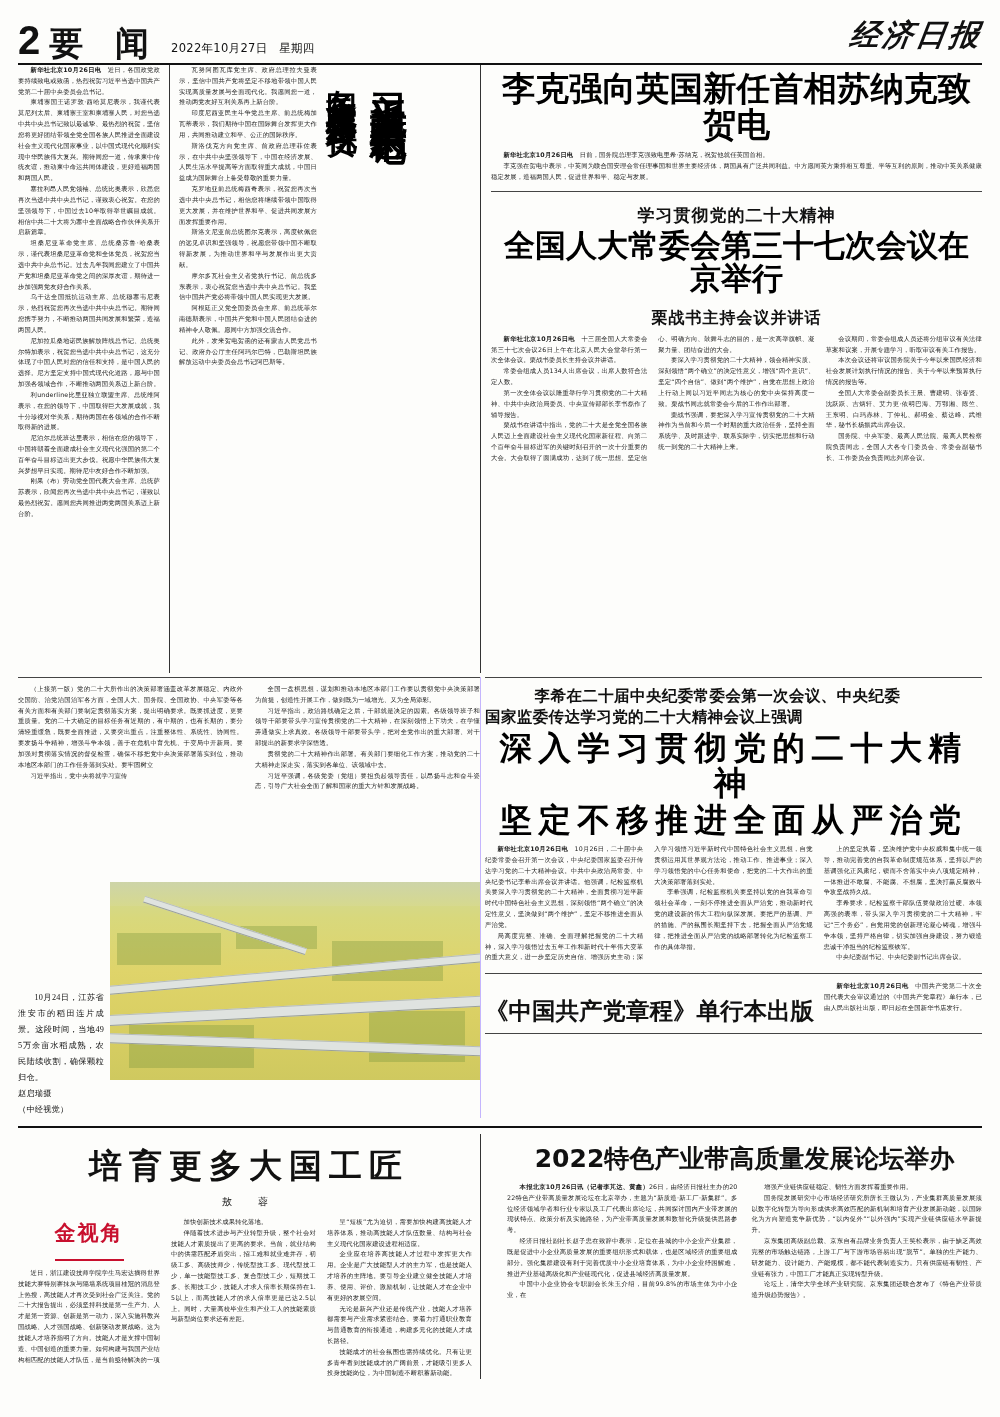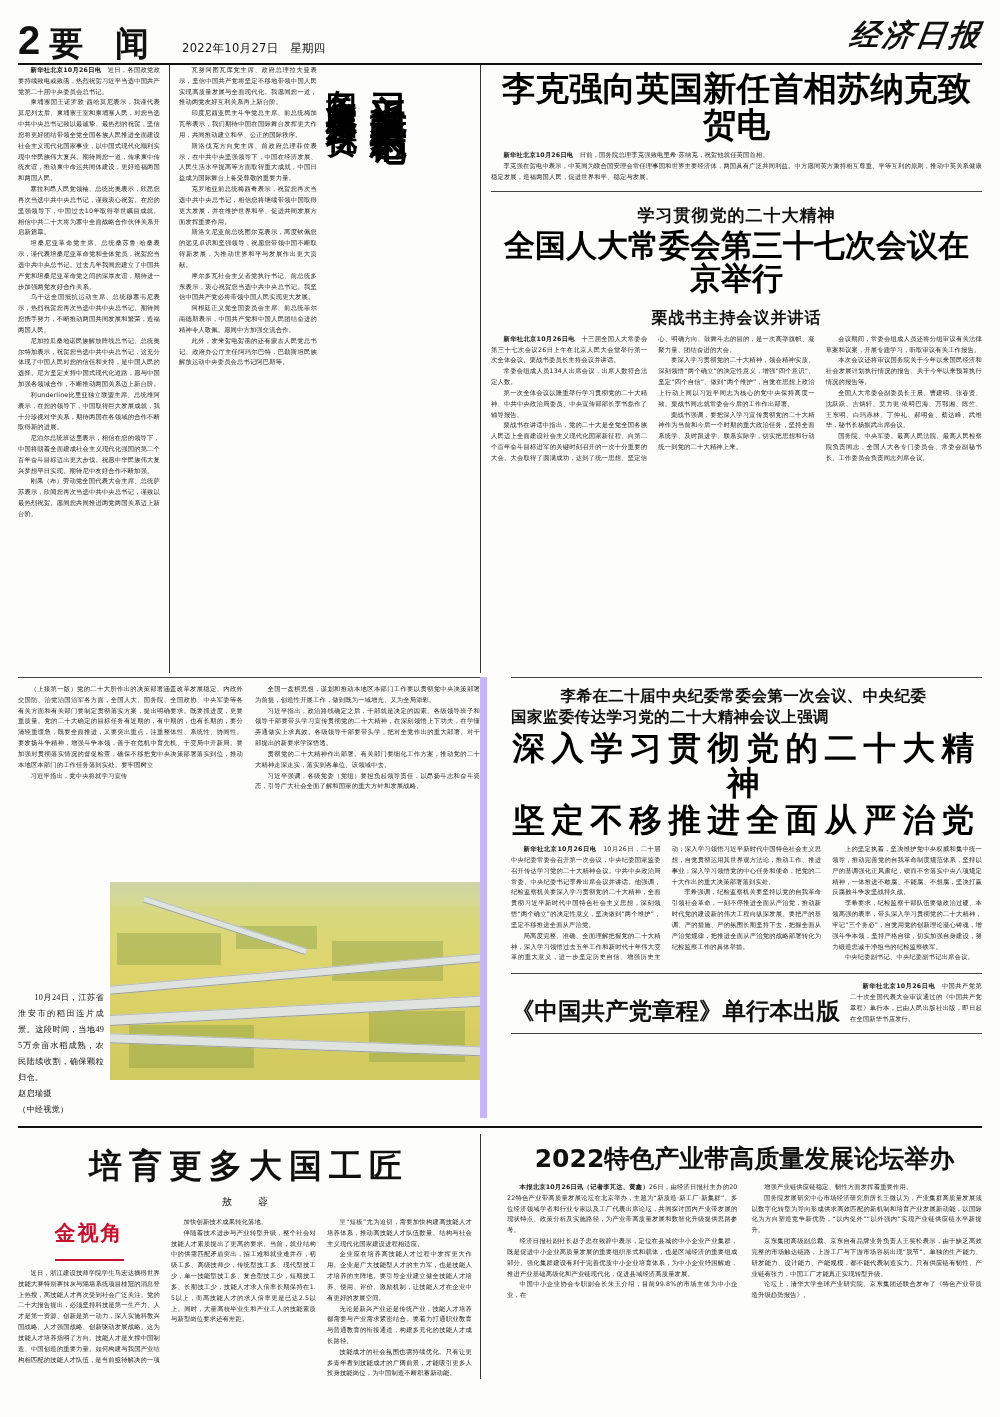--- a/index.html
+++ b/index.html
@@ -20,21 +20,21 @@
     font-family:"Liberation Sans", sans-serif;
     font-size:40px; font-weight:bold; line-height:1;
     margin-right:10px; letter-spacing:-1px;
   }
   .mh-section {
     font-family:"DejaVu Sans", sans-serif;
     font-size:34px; font-weight:bold; letter-spacing:10px; line-height:1;
   }
   .mh-date {
     font-family:"DejaVu Sans", sans-serif;
-    font-size:11.5px; margin-left:23px; margin-bottom:4px; letter-spacing:.3px;
+    font-size:11.5px; margin-left:12px; margin-bottom:4px; letter-spacing:.3px;
   }
   .mh-logo {
     position:absolute; right:0; bottom:4px;
     font-family:"Liberation Serif", serif;
     font-size:30px; font-weight:bold; font-style:italic;
     letter-spacing:3px; transform:skewX(-8deg);
   }
   .rule-thick { border-top:2.5px solid #111; margin-top:3px; }
   .rule-thin  { border-top:1px solid #444; }
 
@@ -98,21 +98,21 @@
     font-weight:bold; font-size:16px; text-align:center;
     letter-spacing:1px; margin:12px 0 5px;
   }
 
   .two-col { column-count:2; column-gap:12px; column-rule:none; }
   .three-col { column-count:3; column-gap:11px; }
 
   
   .middle { display:flex; margin-top:4px; }
   .mid-left { width:462px; }
-  .mid-right { width:502px; padding-left:24px; border-left:7px solid #c4b5fd; }
+  .mid-right { width:502px; padding-left:4px; border-left:1px solid #c4b5fd; }
 
   .photo-row { display:flex; gap:6px; margin-top:8px; }
   .photo-cap {
     width:86px; flex:none;
     font-family:"Liberation Serif","DejaVu Serif",serif;
     font-size:8.2px; line-height:1.95; text-align:justify;
     text-align-last:left; word-break:break-all;
     padding-top:108px; letter-spacing:.2px;
   }
   .photo-cap p { margin:0; text-indent:2em; }

